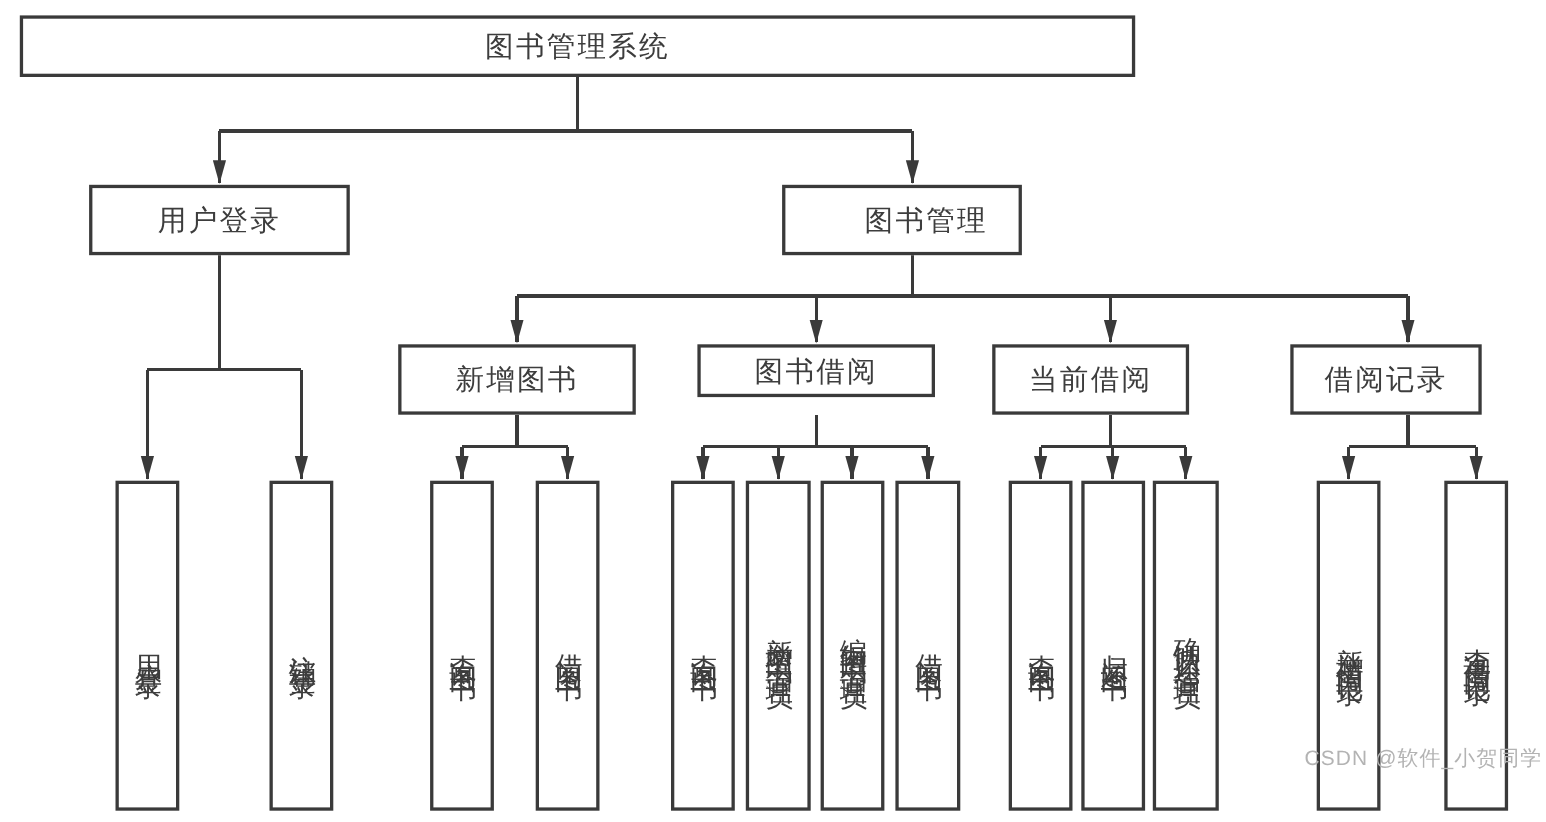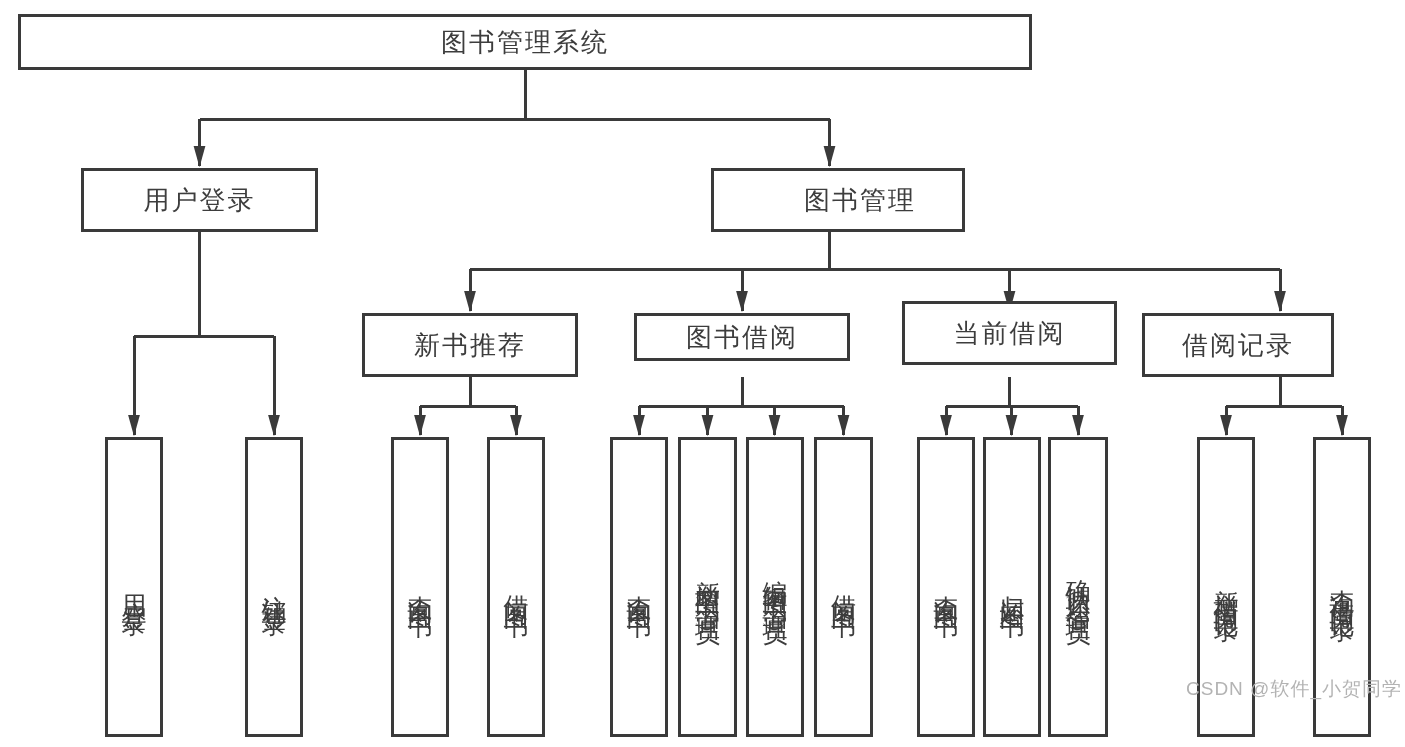--- a/index.html
+++ b/index.html
@@ -116,34 +116,34 @@
     <path class="edge" d="M1342 406 V435" marker-end="url(#ah)"></path>
   </svg>
 
   <div class="node h" style="left:18px; top:14px; width:1014px; height:56px;">
     <span>图书管理系统</span>
   </div>
 
   <div class="node h" style="left:81px; top:168px; width:237px; height:64px;">
     <span>用户登录</span>
   </div>
-  <div class="node h" style="left:711px; top:168px; width:254px; height:64px;padding-left:44px;">
+  <div class="node h" style="left:711px; top:168px; width:218px; height:64px;padding-left:44px;">
     <span>图书管理</span>
   </div>
 
   <div class="node h" style="left:362px; top:313px; width:216px; height:64px;">
-    <span>新书推荐</span>
+    <span>新增图书</span>
   </div>
   <div class="node h" style="left:634px; top:313px; width:216px; height:48px;">
     <span>图书借阅</span>
   </div>
-  <div class="node h" style="left:902px; top:301px; width:215px; height:64px;">
+  <div class="node h" style="left:902px; top:313px; width:179px; height:64px;">
     <span>当前借阅</span>
   </div>
-  <div class="node h" style="left:1142px; top:313px; width:192px; height:64px;justify-content:center;">
+  <div class="node h" style="left:1173px; top:313px; width:174px; height:64px;justify-content:center;">
     <span>借阅记录</span>
   </div>
 
   <div class="node v" style="left:105px; top:437px; width:58px; height:300px;">
     <span>用户登录</span>
   </div>
   <div class="node v" style="left:245px; top:437px; width:58px; height:300px;">
     <span>注销登录</span>
   </div>
 

